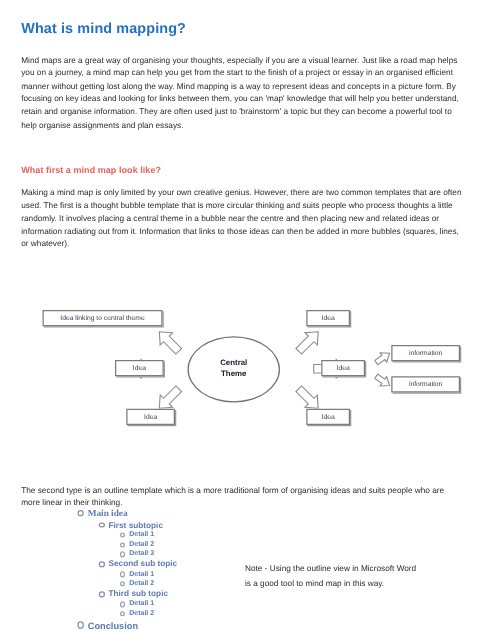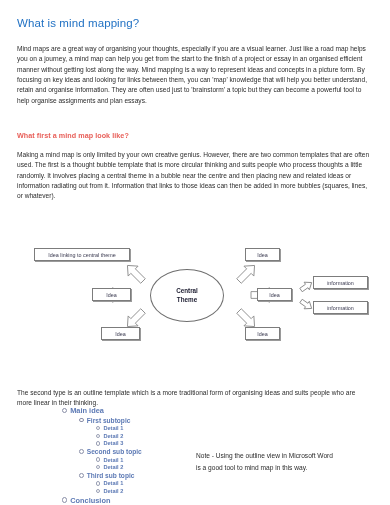--- a/index.html
+++ b/index.html
@@ -19,21 +19,21 @@
     position: relative;
     width: 390px;
     height: 505px;
     padding: 0;
   }
   .h1 {
     position: absolute;
     left: 17px;
     top: 17px;
     font-size: 11.5px;
-    font-weight: normal;
+    font-weight: bold;
     color: #2272c4;
     letter-spacing: 0.1px;
   }
   .h2 {
     position: absolute;
     left: 17px;
     top: 131px;
     font-size: 7.2px;
     font-weight: bold;
     color: #e8605a;
@@ -111,21 +111,21 @@
   }
   .lvl1 { margin-left: 0px; }
   .lvl2 { margin-left: 17px; }
   .lvl3 { margin-left: 34px; }
 
   .lvl1 .obullet { width: 3.2px; height: 3.2px; border-width: 1.5px; }
   .lvl2 .obullet { width: 2.8px; height: 2.8px; border-width: 1.4px; }
   .lvl3 .obullet { width: 2.4px; height: 2.4px; border-width: 1.3px; border-color: #9aa0b5; }
 
   .otext { color: #5d7ab5; }
-  .lvl1 .otext { font-size: 7.4px; font-weight: bold; }
+  .lvl1 .otext { font-size: 7.4px; font-weight: bold; font-family: Liberation Serif, serif; }
   .lvl2 .otext { font-size: 6.6px; font-weight: bold; }
   .lvl3 .otext { font-size: 5.6px; font-weight: bold; }
   .serif .otext { font-family: Liberation Sans, sans-serif; }
   .oitem { margin-bottom: 1.6px; }
 
   .note {
     position: absolute;
     left: 196px;
     top: 450px;
     width: 140px;

